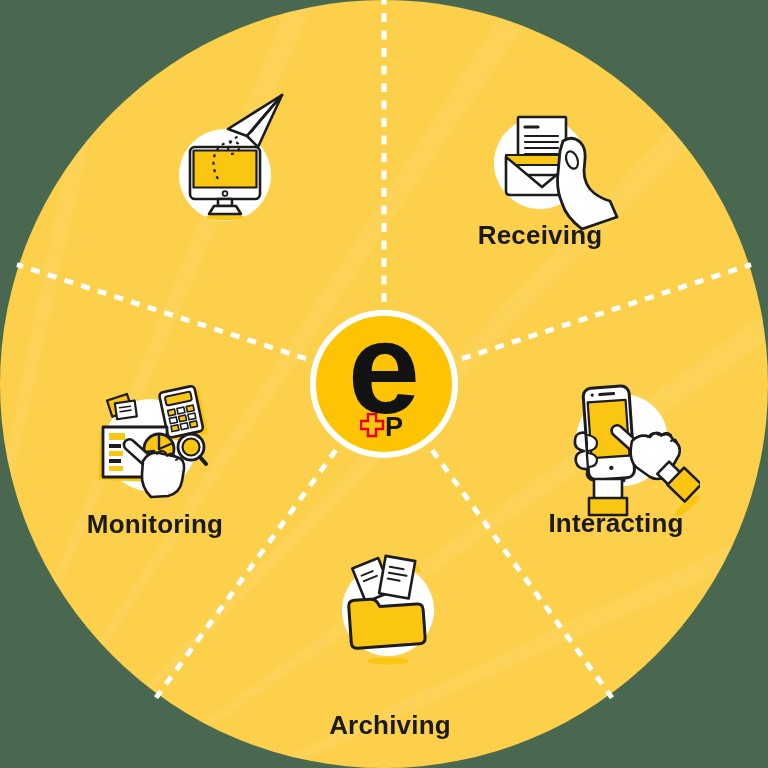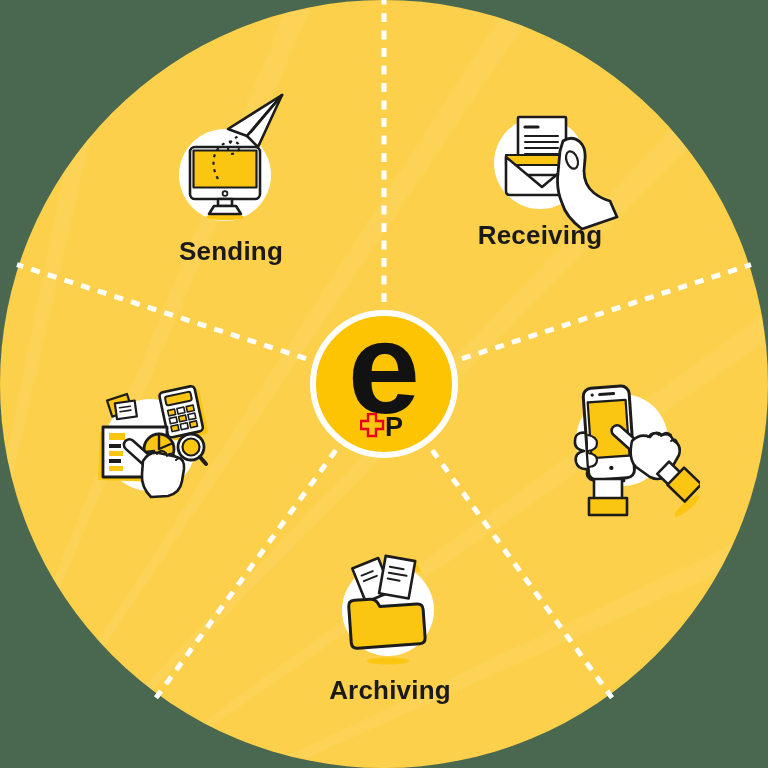--- a/index.html
+++ b/index.html
@@ -61,21 +61,20 @@
     <rect class="ow" x="22" y="64" width="70" height="52" rx="5"></rect>
     <rect class="oy" x="25.5" y="67.5" width="63" height="37" style="stroke-width:2.2"></rect>
     <circle class="on" cx="57" cy="110.5" r="2.4" style="stroke-width:1.8"></circle>
     <rect class="ow" x="50" y="116" width="14" height="7"></rect>
     <path class="ow" d="M46,123 L68,123 L73,131 L41,131 Z"></path>
     <path class="dash" d="M50,96 C41,80 46,63 60,59 C72,56 75,66 67,70 C59,74 57,63 66,56 C70,53 76,50 82,46"></path>
     <path class="ow" d="M114,12 L60,46 L79,53 Z"></path>
     <path class="ow" d="M114,12 L79,53 L90,64 Z"></path>
     <path class="on" d="M114,12 L83,49"></path>
   </svg>
-  <div class="feature-label" style="left:231px;top:236px">Sending</div>
 
   <svg class="feature-icon" style="left:490px;top:105px" width="135" height="125" viewBox="0 0 135 125">
     <circle class="fw" cx="50" cy="58" r="46"></circle>
     <rect class="ow" x="28" y="12" width="48" height="58" rx="1"></rect>
     <path class="on" d="M35,22 h13" style="stroke-width:3.2"></path>
     <path class="on" d="M35,31 h33 M35,37 h33 M35,43 h33 M35,49 h33" style="stroke-width:2"></path>
     <rect class="oy" x="16" y="50" width="72" height="10" style="stroke-width:2.2"></rect>
     <path class="ow" d="M16,52 L52,82 L88,52 L88,86 Q88,90 84,90 L20,90 Q16,90 16,86 Z"></path>
     <path class="ow" style="stroke-width:2.8" d="M73,36 Q82,30 90,37 Q96,43 95,54 L94,66 Q94,80 104,88 Q112,94 120,96 L127,112 L92,124 Q76,112 72,98 Q66,84 68,68 L70,46 Z"></path>
     <ellipse class="ow" cx="82" cy="55" rx="5.5" ry="9" transform="rotate(-20 82 55)" style="stroke-width:2.2"></ellipse>
@@ -115,20 +114,21 @@
     <circle class="oy" cx="74" cy="74" r="15" style="stroke-width:2.8"></circle>
     <path class="on" d="M74,74 L74,59 M74,74 L88,68"></path>
     <path class="oy" d="M60,90 A16,16 0 0 1 53,78 L69,76 Z" style="stroke-width:2.4"></path>
     <circle class="ow" cx="106" cy="72" r="13" style="stroke-width:2.8"></circle>
     <circle class="oy" cx="106" cy="72" r="8.5" style="stroke-width:2.2"></circle>
     <path class="on" d="M115,82 L121,89" style="stroke-width:4"></path>
     <rect class="ow" x="44" y="62" width="34" height="11" rx="5.5" transform="rotate(42 44 62)"></rect>
     <path class="ow" d="M58,86 Q64,76 74,78 L92,82 Q100,84 99,94 L97,106 Q95,118 83,121 L66,122 Q56,112 57,99 Z"></path>
     <path class="on" d="M72,79 q4,-6 9,-1 M82,81 q4,-5 8,0 M91,85 q4,-4 7,1" style="stroke-width:2"></path>
   </svg>
+  <div class="feature-label" style="left:155px;top:509px">Monitoring</div>
 
   <svg class="feature-icon" style="left:560px;top:375px" width="140" height="150" viewBox="0 0 140 150">
     <circle class="fw" cx="62" cy="65" r="46"></circle>
     <path class="ow" d="M27,58 Q15,56 15,66 Q14,74 24,76 Q14,78 16,87 Q18,95 28,94 Q24,104 36,106 L64,106 L64,86 L68,78 L68,66 Z"></path>
     <g transform="rotate(-4 49 60)">
       <rect class="ow" x="26" y="12" width="46" height="92" rx="8" style="stroke-width:3"></rect>
       <rect class="oy" x="30" y="26" width="38" height="56" style="stroke-width:2.2"></rect>
       <circle class="fb" cx="35" cy="19" r="1.6"></circle>
       <rect class="fb" x="41" y="17.5" width="17" height="3" rx="1.5"></rect>
       <circle class="fb" cx="49" cy="93" r="2.2"></circle>
@@ -140,38 +140,39 @@
     <rect class="ow" x="53" y="46.5" width="36" height="11" rx="5.5" transform="rotate(42 53 52)"></rect>
     <path class="ow" d="M72,66 Q80,58 90,62 Q95,55 102,60 Q110,57 113,65 Q122,70 119,80 L110,96 Q102,108 90,102 L76,92 Q68,84 72,66 Z"></path>
     <path class="on" d="M88,62 q5,-7 11,-2 M101,61 q5,-6 10,-1 M111,66 q5,-4 6,2" style="stroke-width:2"></path>
     <g transform="rotate(-46 110 100)">
         <rect class="ow" x="102" y="90" width="17" height="20"></rect>
       </g>
     <g transform="rotate(-46 123 111)">
         <rect class="oy" x="113" y="99" width="24" height="24"></rect>
       </g>
   </svg>
+  <div class="feature-label" style="left:616px;top:508px">Interacting</div>
 
   <svg class="feature-icon" style="left:330px;top:548px" width="120" height="130" viewBox="0 0 120 130">
     <circle class="fw" cx="58" cy="62" r="46"></circle>
     <g transform="rotate(-22 42 32)">
       <rect class="ow" x="28" y="14" width="28" height="36"></rect>
       <path class="on" d="M34,24 h12 M34,30 h14" style="stroke-width:2"></path>
     </g>
     <g transform="rotate(10 66 30)">
       <path class="fy" d="M82,10 L90,20 L82,20 Z"></path>
       <rect class="ow" x="52" y="10" width="30" height="38"></rect>
       <path class="on" d="M58,20 h14 M58,26 h18 M58,32 h12" style="stroke-width:2"></path>
     </g>
     <g transform="rotate(-4 58 75)">
       <path class="oy" style="stroke-width:3" d="M20,56 Q20,50 26,50 L42,50 Q47,50 49,54 L51,58 L88,58 Q94,58 94,64 L94,92 Q94,98 88,98 L26,98 Q20,98 20,92 Z"></path>
     </g>
     <ellipse class="fy" cx="58" cy="113" rx="21" ry="3.6"></ellipse>
   </svg>
-  <div class="feature-label" style="left:390px;top:675px">Archiving</div>
+  <div class="feature-label" style="left:390px;top:710px">Archiving</div>
 
   <div class="center-badge">
     <div class="e-letter">e</div>
     <div class="post-logo">
       <svg width="48" height="26" viewBox="0 0 48 26">
         <path d="M8,1 h8 v7 h7 v8 h-7 v7 h-8 v-7 h-7 v-8 h7 Z" style="fill:var(--icon-yellow);stroke:var(--swiss-cross-red);stroke-width:2.4;stroke-linejoin:miter"></path>
         <text x="25" y="23" font-size="27" font-weight="bold" fill="#161616">P</text>
       </svg>
     </div>
   </div>

